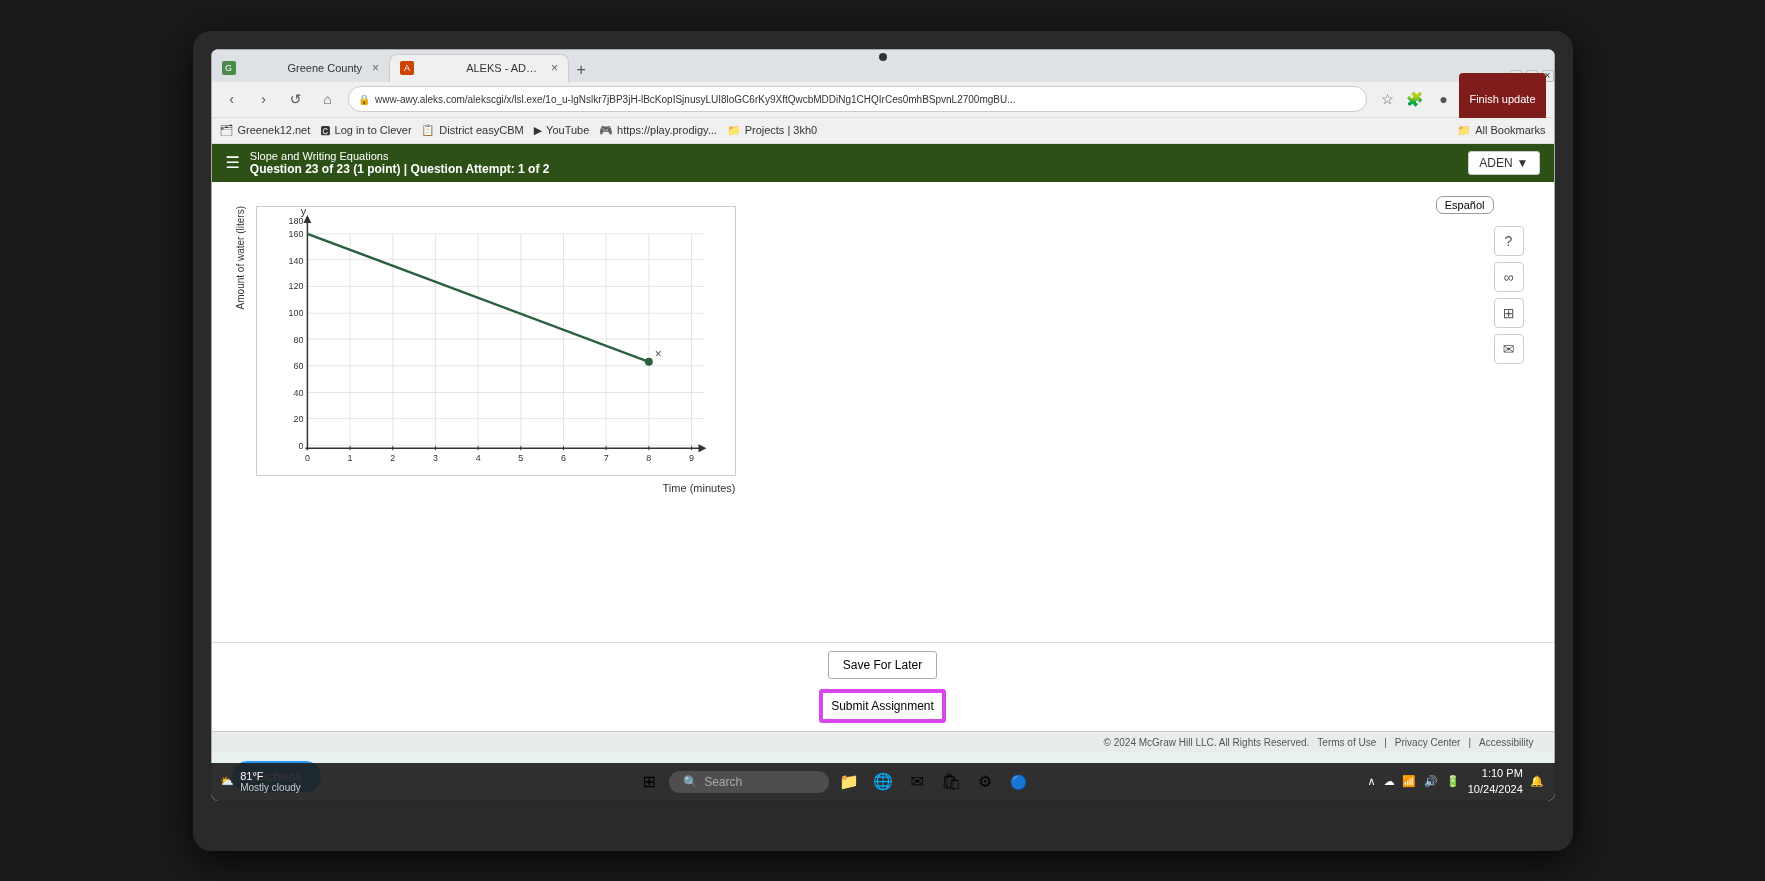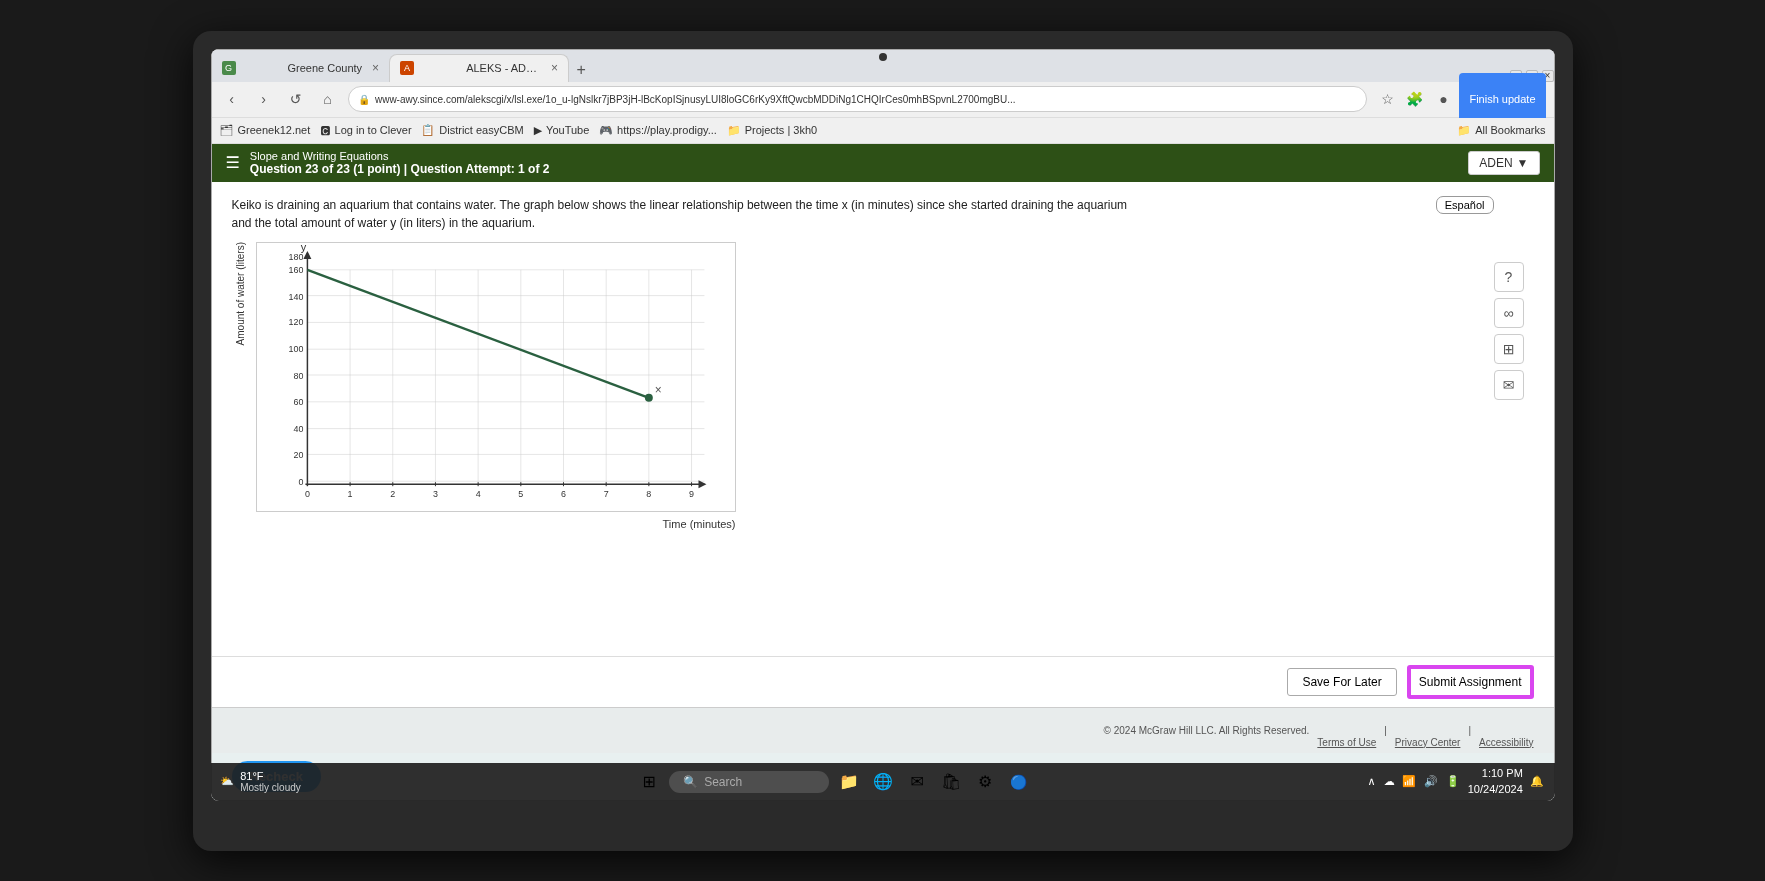--- a/index.html
+++ b/index.html
@@ -167,21 +167,21 @@
       gap: 4px;
     }
 
     .browser-action-btns {
       display: flex;
       gap: 4px;
       align-items: center;
     }
 
     .finish-update-btn {
-      background: #3b82f6;
+      background: #7f1d1d;
       color: white;
       border: none;
       padding: 20px 10px;
       border-radius: 4px;
       font-size: 11px;
       cursor: pointer;
     }
 
     .bookmarks-bar {
       height: 26px;
@@ -323,20 +323,21 @@
 
     
     .bottom-bar {
       display: flex;
       justify-content: flex-end;
       align-items: center;
       padding: 8px 20px;
       gap: 10px;
       background: white;
       border-top: 1px solid #ddd;
+      flex-direction: column;
     }
 
     .save-later-btn {
       background: white;
       border: 1px solid #aaa;
       padding: 6px 14px;
       font-size: 12px;
       cursor: pointer;
       border-radius: 3px;
     }
@@ -358,23 +359,21 @@
       color: #555;
       display: flex;
       justify-content: flex-end;
       align-items: center;
       gap: 8px;
       border-top: 1px solid #ccc;
     }
 
     .footer-link {
       color: #555;
-      text-decoration: underline;
-      cursor: pointer;
-      margin-top: 24px;
+      cursor: pointer;
     }
 
     
     .recheck-section {
       padding: 8px 20px;
       background: #e8f0f0;
     }
 
     .recheck-btn {
       background: #2196f3;
@@ -552,21 +551,21 @@
           </div>
         </div>
 
         <div class="browser-controls">
           <button class="nav-btn">‹</button>
           <button class="nav-btn">›</button>
           <button class="nav-btn">↺</button>
           <button class="nav-btn">⌂</button>
           <div class="address-bar">
             <span style="color:#555;font-size:10px;">🔒</span>
-            <span style="font-size:10px;overflow:hidden;text-overflow:ellipsis;white-space:nowrap;max-width:700px;">www-awy.since.com/alekscgi/x/lsl.exe/1o_u-lgNslkr7jBP3jH-lBcKopISjnusyLUI8loGC6rKy9XftQwcbMDDiNg1CHQIrCes0mhBSpvnL2700mgBU...</span>
+            <span style="font-size:10px;overflow:hidden;text-overflow:ellipsis;white-space:nowrap;max-width:700px;">www-awy.aleks.com/alekscgi/x/lsl.exe/1o_u-lgNslkr7jBP3jH-lBcKopISjnusyLUI8loGC6rKy9XftQwcbMDDiNg1CHQIrCes0mhBSpvnL2700mgBU...</span>
           </div>
           <div class="browser-action-btns">
             <button class="nav-btn">☆</button>
             <button class="nav-btn">🧩</button>
             <button class="nav-btn">●</button>
             <button class="finish-update-btn">Finish update</button>
           </div>
         </div>
 
         <div class="bookmarks-bar">
@@ -614,21 +613,20 @@
             <div class="aleks-user-btn">
               <span>ADEN</span>
               <span>▼</span>
             </div>
           </div>
 
           <div class="question-area" style="position:relative;">
 
             <button class="espanol-btn">Español</button>
 
-            <p class="question-text">Keiko is draining an aquarium that contains water. The graph below shows the linear relationship between the time x (in minutes) since she started draining the aquarium and the total amount of water y (in liters) in the aquarium.</p>
 
             <div class="graph-container">
 
               <div style="display:flex;align-items:center;justify-content:center;width:18px;min-width:18px;">
                 <span style="font-size:10px;color:#333;writing-mode:vertical-rl;transform:rotate(180deg);white-space:nowrap;">Amount of water (liters)</span>
               </div>
 
               <div class="graph-area">
                 <svg class="graph-svg" width="480" height="270" viewBox="0 0 480 270">
 

